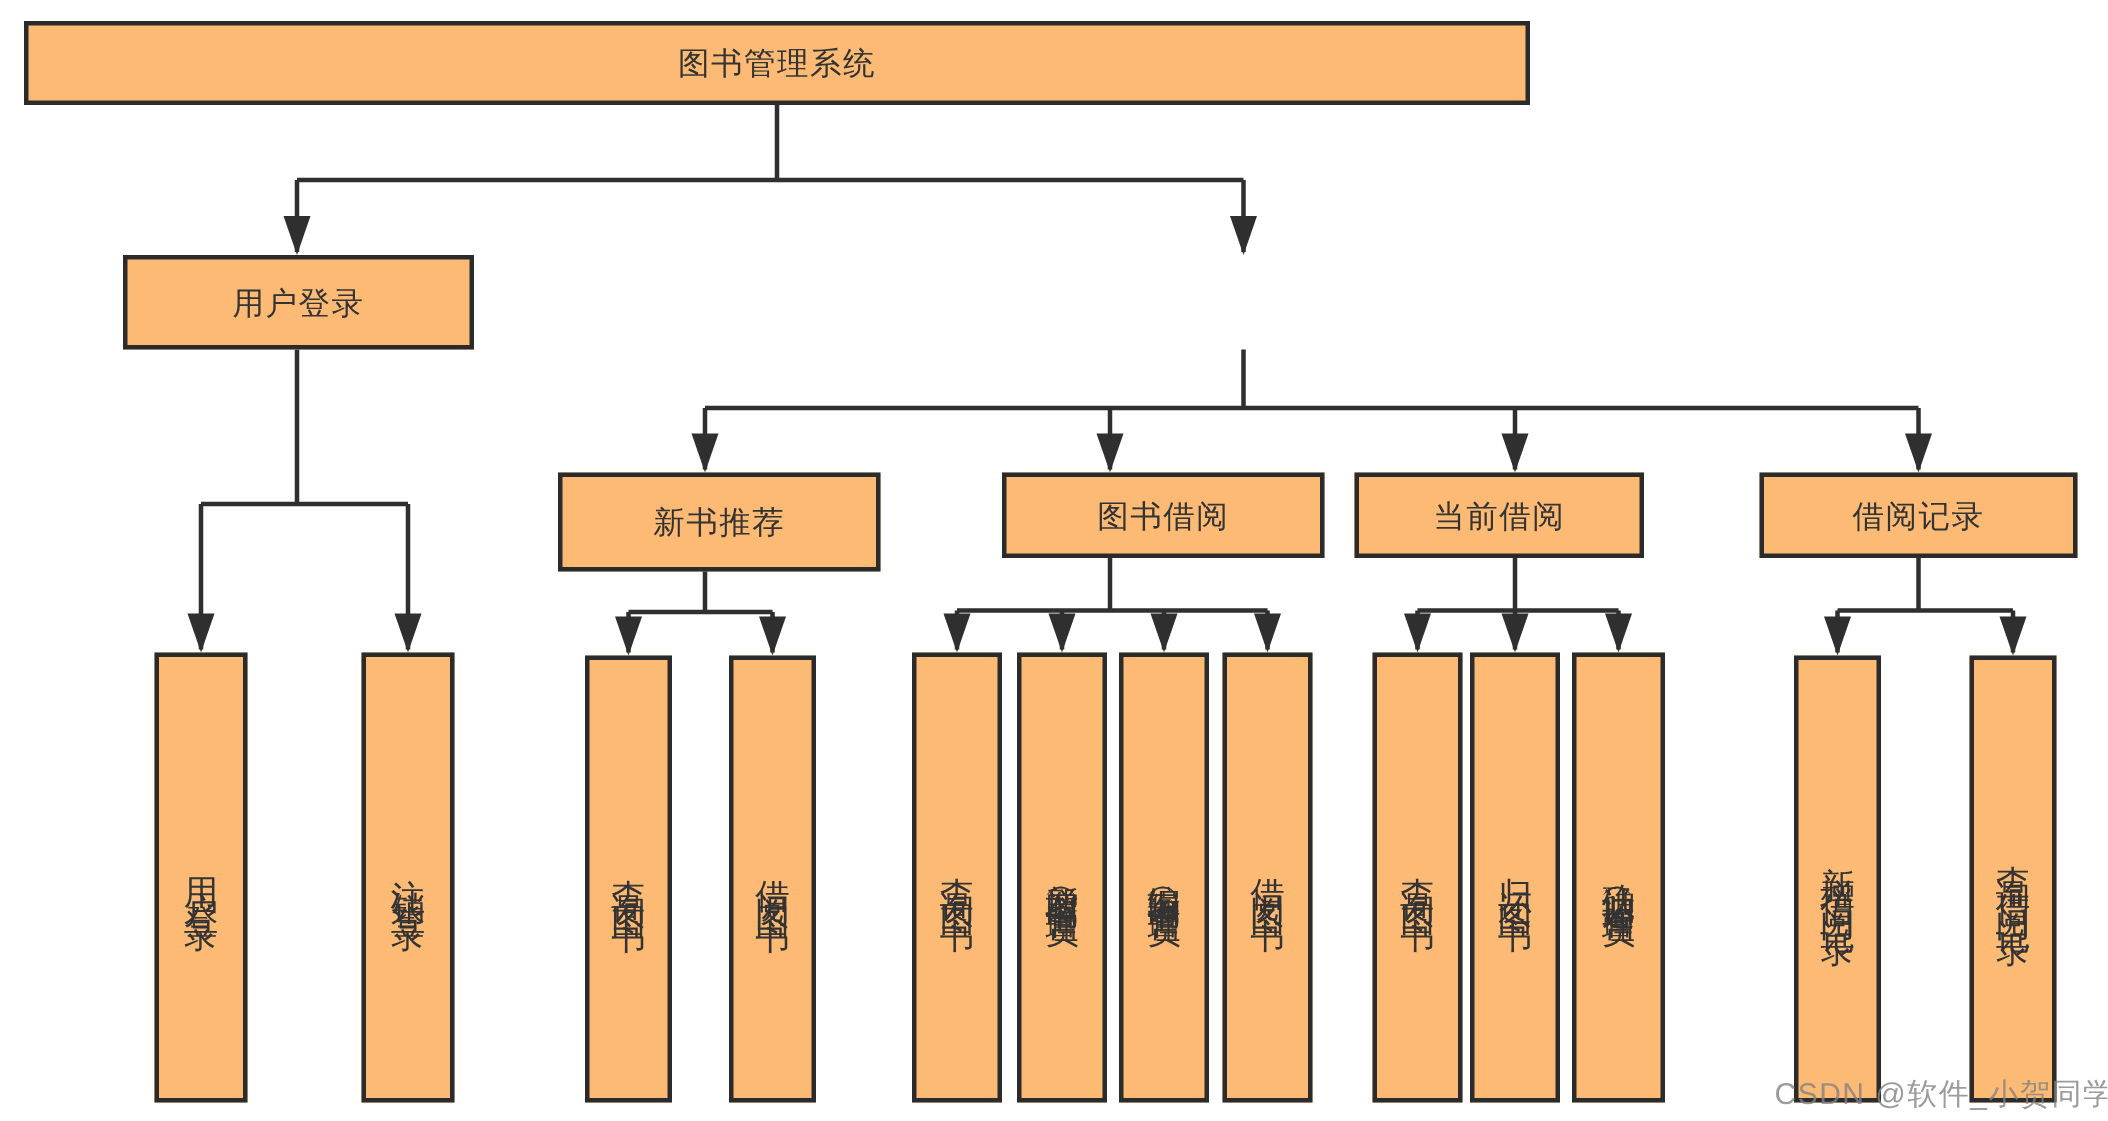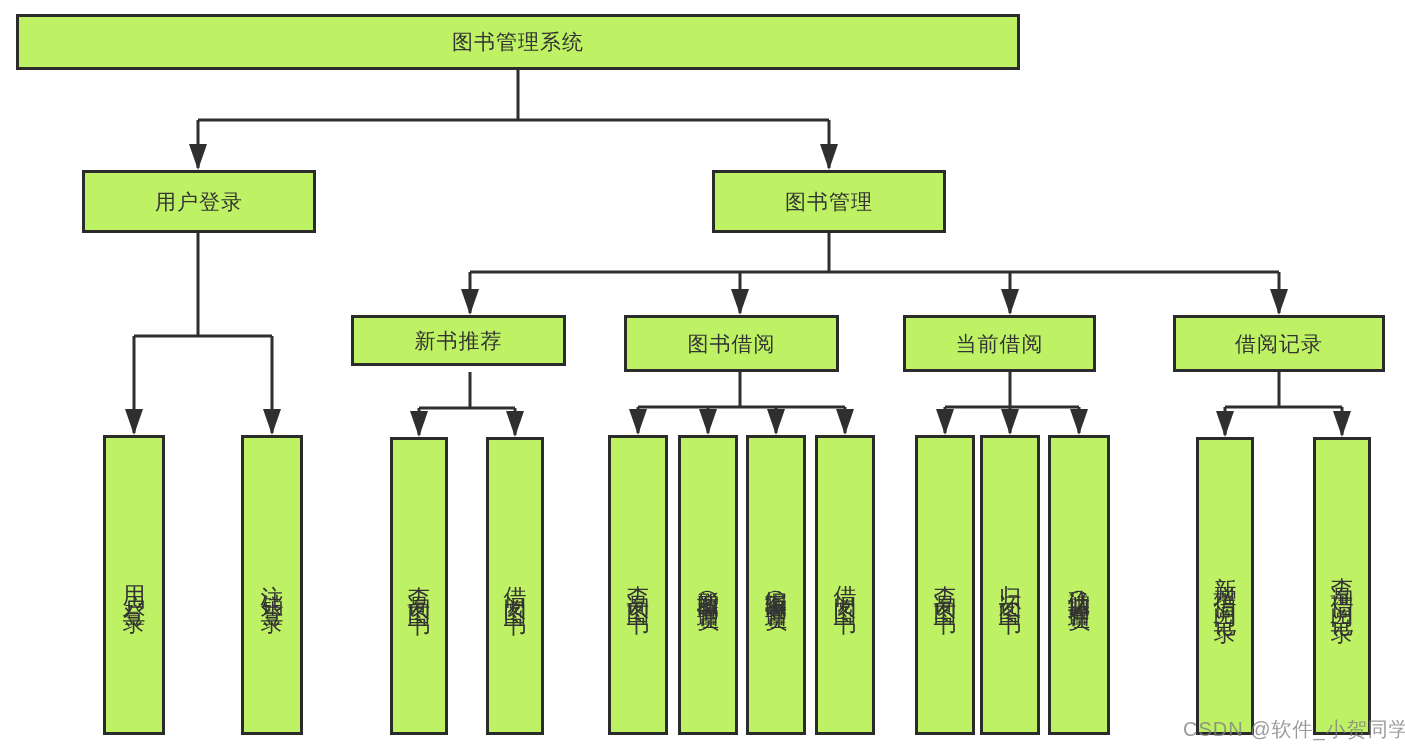--- a/index.html
+++ b/index.html
@@ -4,21 +4,21 @@
 <style>
   html,body{margin:0;padding:0;background:#ffffff;}
   #canvas{
     position:relative;width:1405px;height:747px;background:#ffffff;overflow:hidden;
     font-family:"Liberation Sans","DejaVu Sans",sans-serif;
   }
   #edges{position:absolute;left:0;top:0;width:1405px;height:747px;}
   #edges path{fill:none;stroke:#2f2f2f;stroke-width:3;}
   #edges polygon{fill:#2f2f2f;stroke:none;}
   .box{
-    position:absolute;background:#bef264;border:3px solid #2b2b2b;box-sizing:border-box;
+    position:absolute;background:#fdba74;border:3px solid #2b2b2b;box-sizing:border-box;
     display:flex;align-items:center;justify-content:center;color:#333333;
   }
   .box.h span{font-size:21px;letter-spacing:1px;white-space:nowrap;}
   .box.v span{
     writing-mode:vertical-rl;text-orientation:mixed;
     font-size:23px;letter-spacing:9px;line-height:1;
   }
   .box.v span.long{font-size:22px;letter-spacing:3px;}
   #watermark{
     position:absolute;left:1183px;top:716px;font-size:20px;
@@ -73,28 +73,25 @@
     </g>
   </svg>
 
   <div class="box h" style="left:16px;top:14px;width:1004px;height:56px">
     <span>图书管理系统</span>
   </div>
 
   <div class="box h" style="left:82px;top:170px;width:234px;height:63px">
     <span>用户登录</span>
   </div>
-  <div class="box h" style="left:712px;top:170px;width:234px;height:63px">
-    <span>图书管理</span>
-  </div>
 
-  <div class="box h" style="left:351px;top:315px;width:215px;height:51px">
+  <div class="box h" style="left:372px;top:315px;width:215px;height:66px">
     <span>新书推荐</span>
   </div>
-  <div class="box h" style="left:624px;top:315px;width:215px;height:57px">
+  <div class="box h" style="left:668px;top:315px;width:215px;height:57px">
     <span>图书借阅</span>
   </div>
   <div class="box h" style="left:903px;top:315px;width:193px;height:57px">
     <span>当前借阅</span>
   </div>
   <div class="box h" style="left:1173px;top:315px;width:212px;height:57px">
     <span>借阅记录</span>
   </div>
 
   <div class="box v" style="left:103px;top:435px;width:62px;height:300px">

